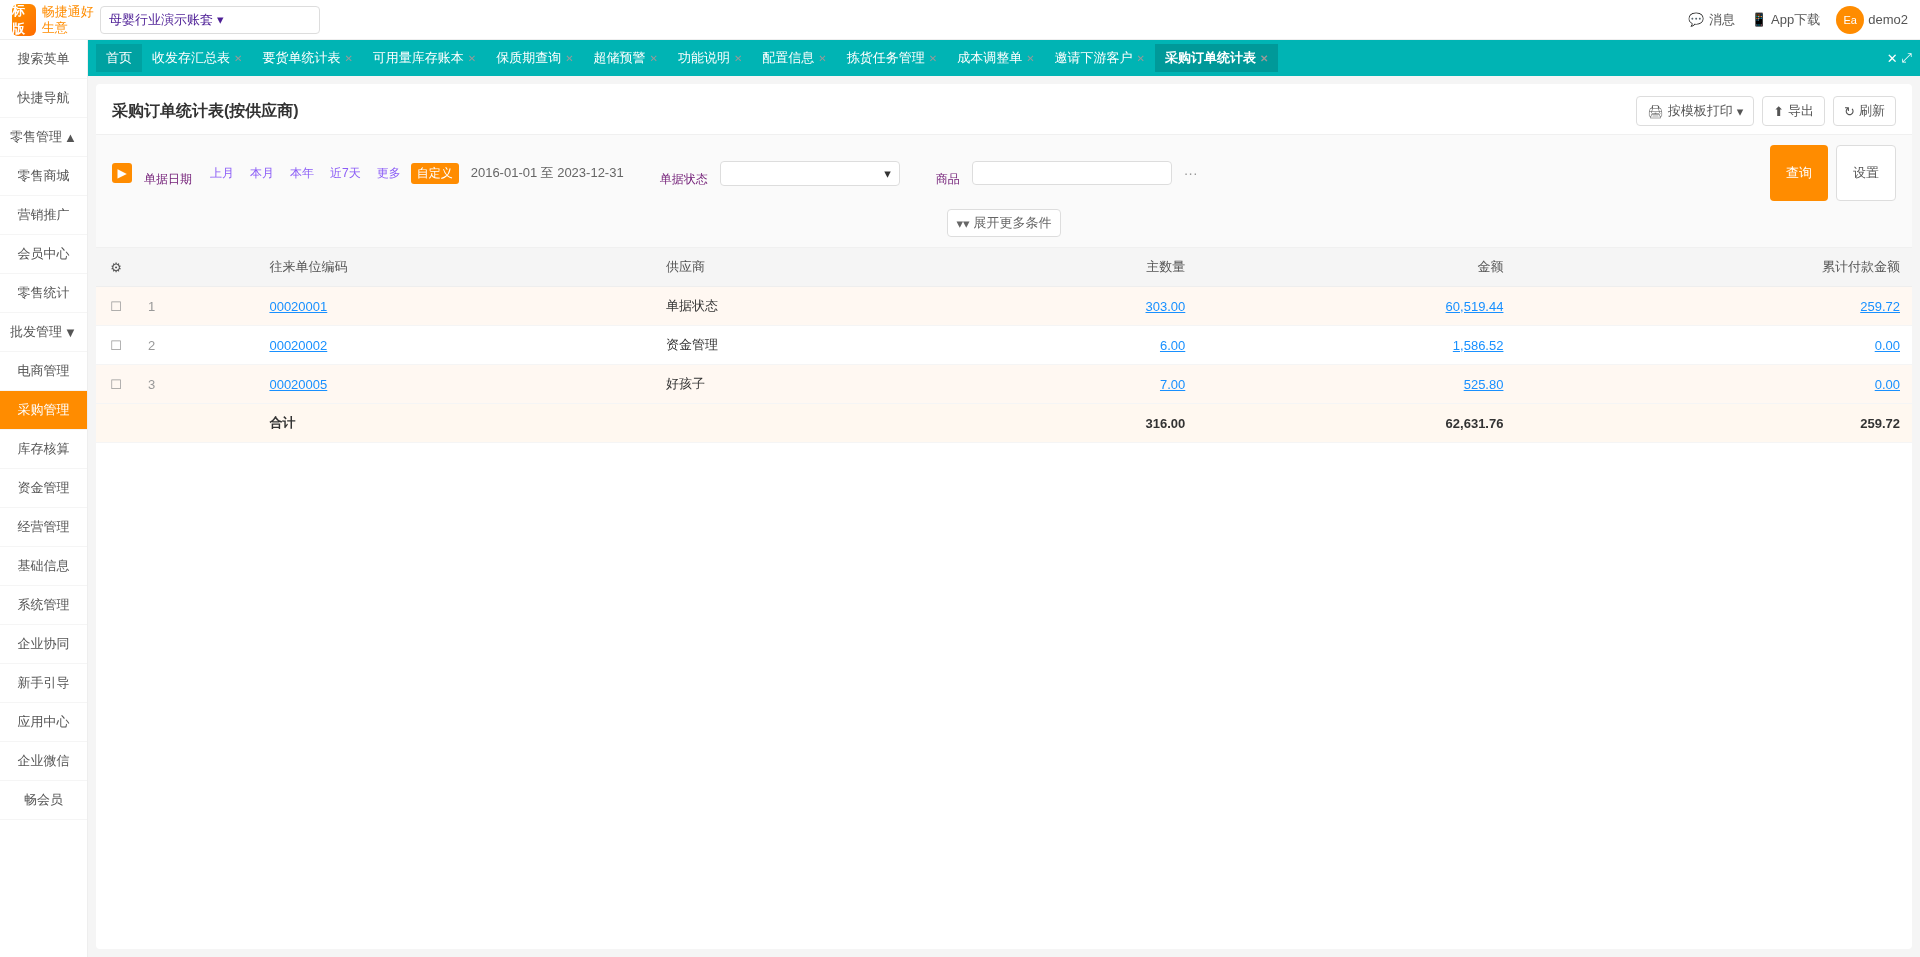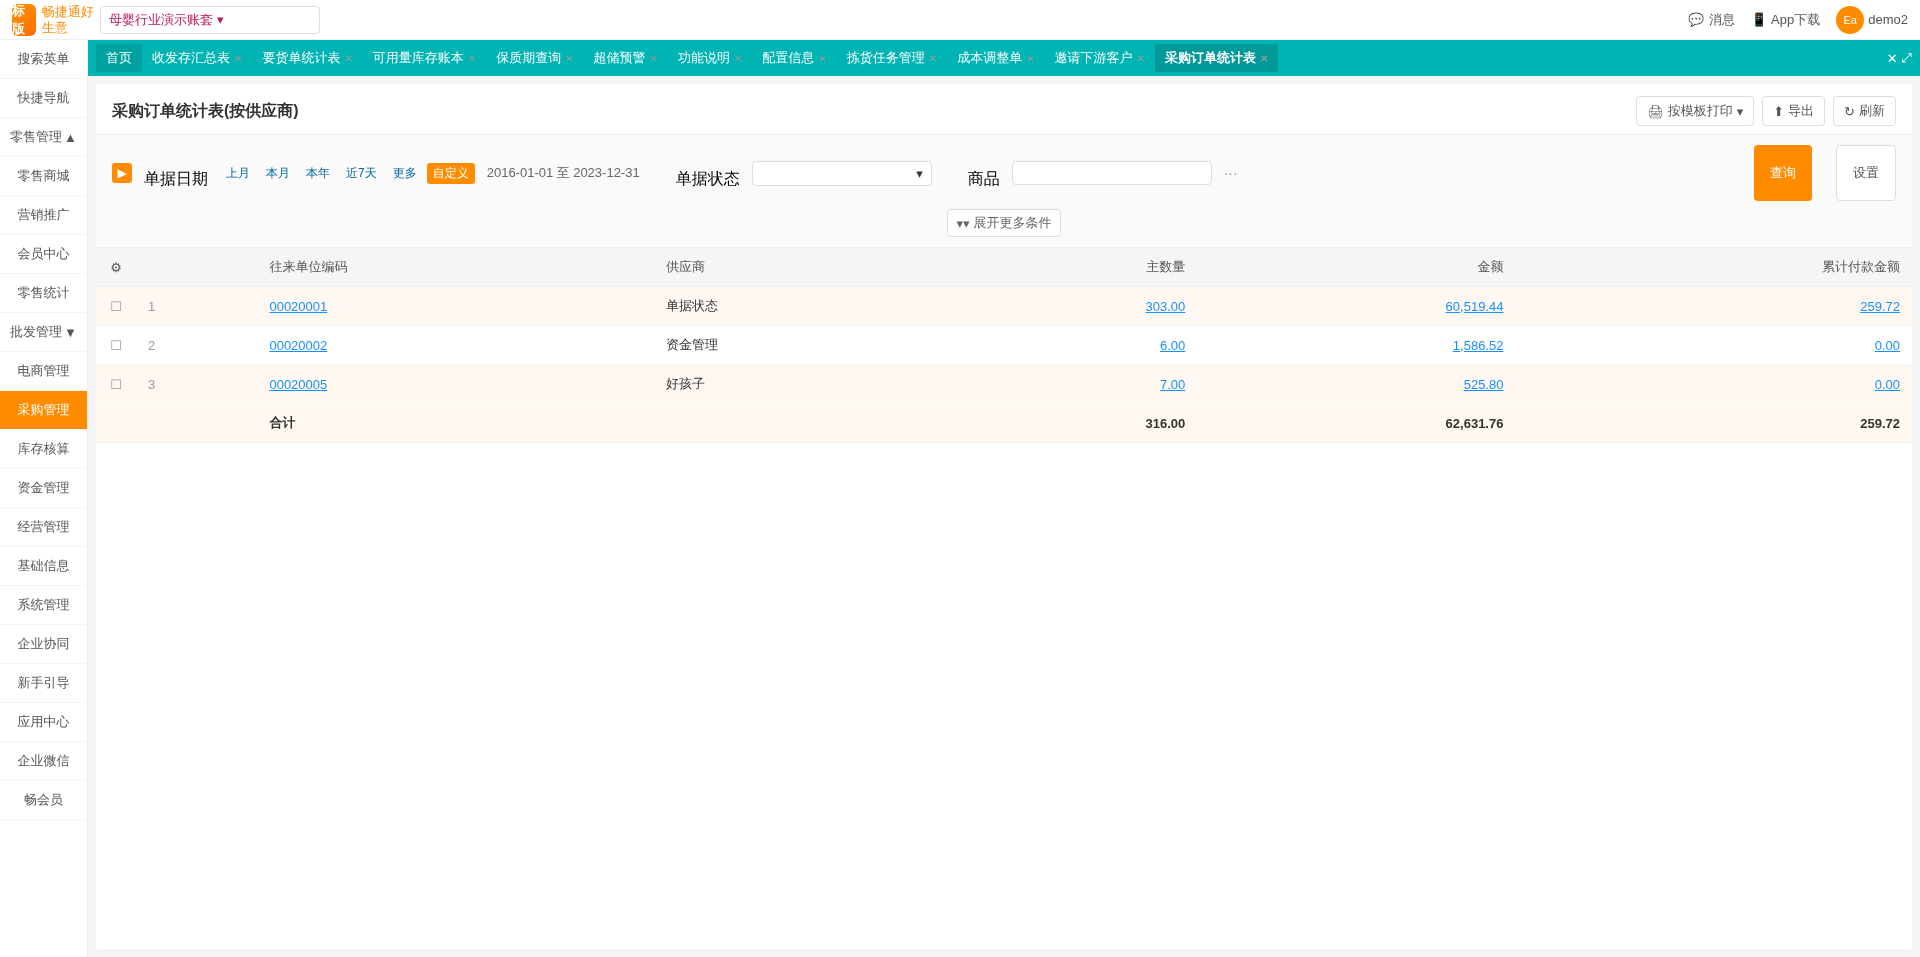--- a/index.html
+++ b/index.html
@@ -3,21 +3,21 @@
   <meta charset="utf-8">
   <style>
     * { box-sizing: border-box; margin: 0; padding: 0; font-family: 'Microsoft YaHei', Arial, sans-serif; font-size: 13px; }
     body { background: #f5f5f5; display: flex; flex-direction: column; height: 957px; overflow: hidden; }
 
     
     .top-bar { display: flex; align-items: center; background: #fff; height: 40px; padding: 0 12px; border-bottom: 1px solid #eee; flex-shrink: 0; }
     .logo-area { display: flex; align-items: center; gap: 6px; width: 88px; flex-shrink: 0; }
     .logo-icon { width: 32px; height: 32px; background: linear-gradient(135deg, #ff9500, #ff6b00); border-radius: 6px; display: flex; align-items: center; color: #fff; font-weight: bold; font-size: 12px; }
     .logo-text { font-size: 10px; color: #ff8c00; line-height: 1.2; }
-    .workspace-selector { display: flex; align-items: center; gap: 4px; padding: 4px 8px; border: 1px solid #ddd; border-radius: 4px; cursor: pointer; font-size: 12px; color: #be185d; flex-grow: 1; max-width: 220px; }
+    .workspace-selector { display: flex; align-items: center; gap: 4px; padding: 4px 8px; border: 1px solid #ddd; border-radius: 4px; cursor: pointer; font-size: 12px; color: #4c1d95; flex-grow: 1; max-width: 220px; }
     .top-right { margin-left: auto; display: flex; align-items: center; gap: 16px; }
     .top-right-item { display: flex; align-items: center; gap: 4px; color: #555; font-size: 12px; cursor: pointer; }
     .avatar { width: 28px; height: 28px; border-radius: 50%; background: #ff8c00; display: flex; align-items: center; justify-content: center; color: #fff; font-size: 11px; }
 
     
     .main-layout { display: flex; flex: 1; overflow: hidden; }
 
     
     .sidebar { width: 88px; background: #fff; border-right: 1px solid #eee; display: flex; flex-direction: column; overflow-y: auto; flex-shrink: 0; }
     .sidebar-item { padding: 10px 4px; text-align: center; cursor: pointer; color: #555; font-size: 12px; border-bottom: 1px solid #f5f5f5; }
@@ -35,23 +35,23 @@
     .page-header { display: flex; align-items: center; padding: 12px 16px 8px; border-bottom: 1px solid #f0f0f0; flex-shrink: 0; }
     .page-title { font-size: 16px; font-weight: bold; color: #333; }
     .page-actions { margin-left: auto; display: flex; align-items: center; gap: 8px; }
     .btn-print { display: flex; align-items: center; gap: 4px; padding: 5px 10px; border: 1px solid #ddd; border-radius: 4px; background: #fff; cursor: pointer; font-size: 12px; color: #555; }
     .btn-export { display: flex; align-items: center; gap: 4px; padding: 5px 10px; border: 1px solid #ddd; border-radius: 4px; background: #fff; cursor: pointer; font-size: 12px; color: #555; }
     .btn-refresh { display: flex; align-items: center; gap: 4px; padding: 5px 10px; border: 1px solid #ddd; border-radius: 4px; background: #fff; cursor: pointer; font-size: 12px; color: #555; }
 
     
     .filter-area { padding: 10px 16px; background: #fafafa; border-bottom: 1px solid #f0f0f0; flex-shrink: 0; }
     .filter-row { display: flex; align-items: center; gap: 12px; flex-wrap: wrap; }
-    .filter-label { color: #000000; font-size: 16px; white-space: nowrap; margin-top: 12px; }
+    .filter-label { color: #701a75; font-size: 12px; white-space: nowrap; margin-top: 12px; }
     .date-shortcuts { display: flex; gap: 4px; }
-    .date-shortcut { padding: 2px 6px; border-radius: 3px; cursor: pointer; font-size: 12px; color: #0369a1; }
+    .date-shortcut { padding: 2px 6px; border-radius: 3px; cursor: pointer; font-size: 12px; color: #8b5cf6; }
     .date-custom-badge { background: #ff8c00; color: #fff; padding: 2px 6px; border-radius: 3px; font-size: 12px; }
     .date-range { font-size: 12px; color: #666; }
     .filter-select { border: 1px solid #ddd; border-radius: 4px; padding: 4px 8px; font-size: 12px; color: #333; width: 180px; display: flex; align-items: center; justify-content: space-between; cursor: pointer; background: #fff; }
     .filter-input { border: 1px solid #ddd; border-radius: 4px; padding: 4px 8px; font-size: 12px; color: #333; width: 200px; }
     .btn-query { background: #ff8c00; color: #fff; border: none; border-radius: 4px; padding: 6px 16px; cursor: pointer; font-size: 13px; }
     .btn-settings { background: #fff; color: #555; border: 1px solid #ddd; border-radius: 4px; padding: 18px 16px; cursor: pointer; font-size: 13px; }
     .expand-more { display: flex; align-items: center; gap: 4px; color: #666; cursor: pointer; font-size: 12px; padding: 4px 8px; border: 1px solid #ddd; border-radius: 4px; background: #fff; }
 
     
     .table-area { flex: 1; overflow: auto; padding: 0; }
@@ -275,21 +275,21 @@
             <span>2023-12-31</span>
           </span>
           <span class="filter-label" style="margin-left: 24px;">单据状态</span>
           <div class="filter-select">
             <span></span>
             <span>▾</span>
           </div>
           <span class="filter-label" style="margin-left: 24px;">商品</span>
           <input class="filter-input" type="text" style="">
           <span style="color:#999; cursor:pointer; font-size:14px;">···</span>
-          <div style="margin-left: auto; display:flex; gap:24px;">
+          <div style="margin-left: auto; display:flex; gap:8px;">
             <button class="btn-query">查询</button>
             <button class="btn-settings">设置</button>
           </div>
         </div>
         <div style="margin-top: 8px; display:flex; justify-content: center;">
           <div class="expand-more">
             <span>▾▾</span>
             <span>展开更多条件</span>
           </div>
         </div>

